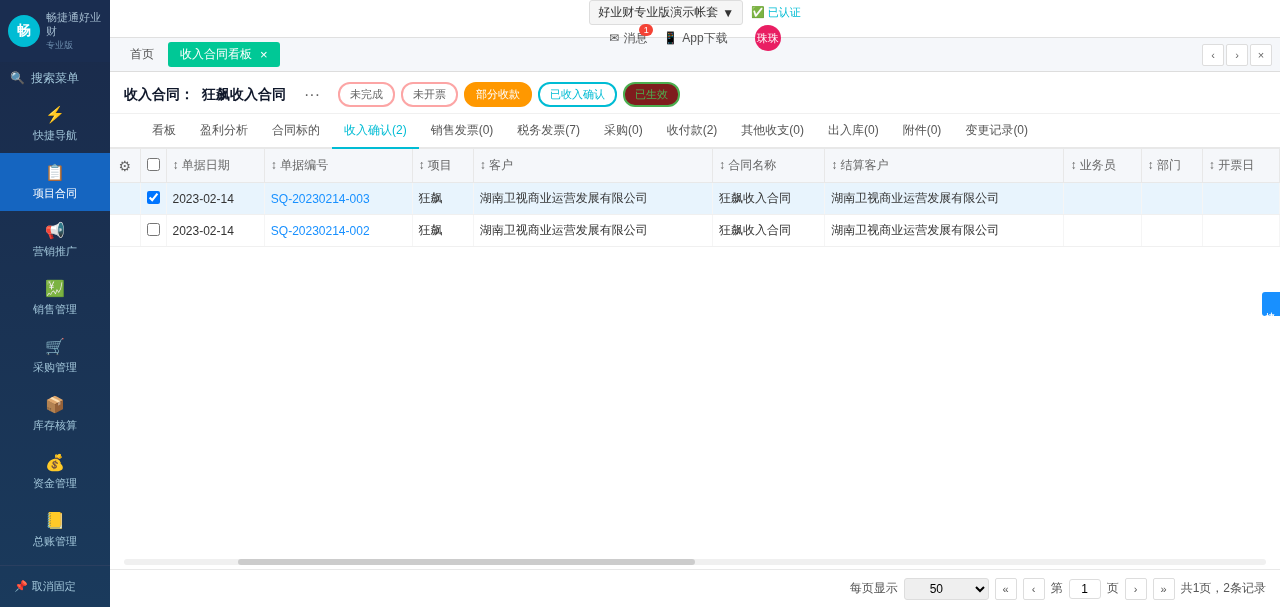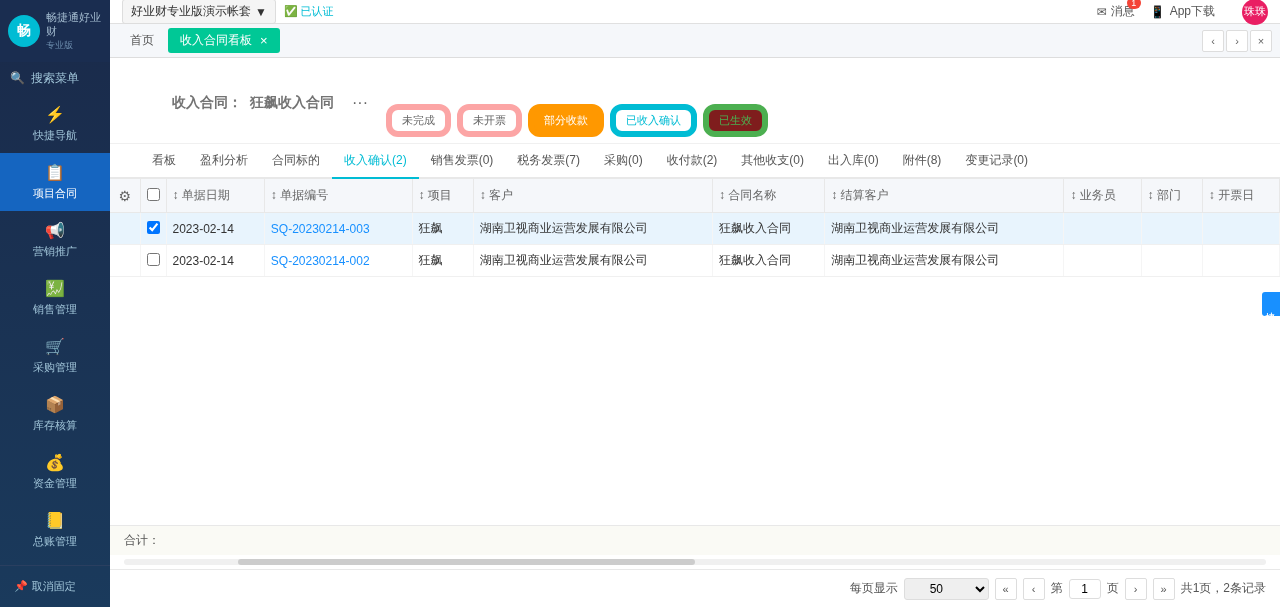--- a/index.html
+++ b/index.html
@@ -15,21 +15,21 @@
     .sidebar-nav { flex: 1; overflow-y: auto; }
     .nav-item { display: flex; flex-direction: column; align-items: center; padding: 10px 4px; cursor: pointer; color: #a0c4d8; font-size: 11px; gap: 3px; }
     .nav-item.active { background: #1565c0; color: #fff; }
     .nav-icon { width: 20px; height: 20px; display: flex; align-items: center; justify-content: center; font-size: 16px; }
     .nav-label { font-size: 11px; text-align: center; }
     .sidebar-bottom { padding: 8px; border-top: 1px solid #2a3f60; }
     .bottom-item { display: flex; align-items: center; gap: 4px; padding: 5px 6px; color: #a0c4d8; font-size: 11px; cursor: pointer; }
 
     
     .main-area { flex: 1; display: flex; flex-direction: column; overflow: hidden; }
-    .top-bar { height: 24px; background: #fff; border-bottom: 1px solid #e0e0e0; display: flex; align-items: center; justify-content: space-between; padding: 0 12px; flex-shrink: 0; }
+    .top-bar { height: 38px; background: #fff; border-bottom: 1px solid #e0e0e0; display: flex; align-items: center; justify-content: space-between; padding: 0 12px; flex-shrink: 0; flex-direction: column; }
     .top-left { display: flex; align-items: center; gap: 8px; }
     .company-selector { display: flex; align-items: center; gap: 4px; font-size: 12px; color: #333; background: #f5f5f5; border: 1px solid #ddd; border-radius: 3px; padding: 3px 8px; cursor: pointer; }
     .verified-badge { display: flex; align-items: center; gap: 3px; color: #00bcd4; font-size: 11px; }
     .top-right { display: flex; align-items: center; gap: 16px; }
     .top-action { display: flex; align-items: center; gap: 4px; color: #555; font-size: 12px; cursor: pointer; position: relative; }
     .badge { position: absolute; top: -6px; right: -6px; background: #f44336; color: #fff; border-radius: 8px; font-size: 9px; padding: 1px 3px; min-width: 14px; text-align: center; }
     .user-avatar { width: 26px; height: 26px; border-radius: 50%; background: #e91e63; display: flex; align-items: center; justify-content: center; color: #fff; font-size: 11px; margin-left: 11px; }
 
     
     .tab-bar { height: 34px; background: #f5f7fa; border-bottom: 1px solid #ddd; display: flex; align-items: center; padding: 0 8px; gap: 2px; flex-shrink: 0; }
@@ -37,23 +37,23 @@
     .tab-item.first { background: none; border: none; color: #555; }
     .tab-btn { background: #00c896; color: #fff; border: none; border-radius: 3px; padding: 4px 12px; font-size: 12px; cursor: pointer; display: flex; align-items: center; gap: 4px; }
     .nav-arrows { display: flex; align-items: center; gap: 2px; margin-left: auto; }
     .nav-arrow { width: 22px; height: 22px; display: flex; align-items: center; justify-content: center; cursor: pointer; color: #666; border: 1px solid #ddd; border-radius: 2px; background: #fff; font-size: 11px; }
 
     
     .content { flex: 1; background: #fff; overflow: hidden; display: flex; flex-direction: column; padding: 0; }
 
     
     .contract-header { padding: 10px 14px 6px; display: flex; align-items: center; justify-content: space-between; border-bottom: 1px solid #f0f0f0; }
-    .contract-title { display: flex; align-items: center; gap: 8px; font-size: 14px; font-weight: 600; color: #737373; margin-left: 48px; }
+    .contract-title { display: flex; align-items: center; gap: 8px; font-size: 14px; font-weight: 600; color: #0f172a; }
     .contract-actions { display: flex; align-items: center; gap: 8px; }
-    .status-btn { padding: 3px 10px; border: 6px solid #fca5a5; border-radius: 12px; font-size: 11px; cursor: pointer; background: #fff; color: #666; margin-top: 36px; }
+    .status-btn { padding: 3px 10px; border: 2px solid #fca5a5; border-radius: 12px; font-size: 11px; cursor: pointer; background: #fff; color: #666; }
     .status-btn.partial { background: #ff9800; color: #fff; border-color: #ff9800; }
     .status-btn.confirmed { background: #fff; color: #00bcd4; border-color: #00bcd4; }
     .status-btn.active { background: #7f1d1d; color: #4caf50; border-color: #4caf50; }
     .more-btn { color: #666; cursor: pointer; font-size: 16px; padding: 0 6px; }
     .export-btn { padding: 3px 10px; border: 1px solid #ddd; border-radius: 3px; font-size: 11px; cursor: pointer; background: #fff; color: #555; display: flex; align-items: center; gap: 3px; }
     .refresh-btn { padding: 3px 10px; border: 1px solid #ddd; border-radius: 3px; font-size: 11px; cursor: pointer; background: #fff; color: #555; display: flex; align-items: center; gap: 3px; }
     .show-detail-cb { display: flex; align-items: center; gap: 3px; font-size: 11px; color: #555; }
 
     
     .sub-tabs { display: flex; border-bottom: 2px solid #e8e8e8; padding: 0 30px; flex-shrink: 0; }
@@ -216,21 +216,21 @@
       <div class="sub-tab">看板</div>
       <div class="sub-tab">盈利分析</div>
       <div class="sub-tab">合同标的</div>
       <div class="sub-tab active">收入确认(2)</div>
       <div class="sub-tab">销售发票(0)</div>
       <div class="sub-tab">税务发票(7)</div>
       <div class="sub-tab">采购(0)</div>
       <div class="sub-tab">收付款(2)</div>
       <div class="sub-tab">其他收支(0)</div>
       <div class="sub-tab">出入库(0)</div>
-      <div class="sub-tab">附件(8)</div>
+      <div class="sub-tab">附件(0)</div>
       <div class="sub-tab">变更记录(0)</div>
     </div>
 
     <div class="table-area">
       <table>
         <thead>
           <tr>
             <th class="col-gear">
               <span class="gear-icon-cell">⚙</span>
             </th>
@@ -272,23 +272,20 @@
     <td>狂飙收入合同</td>
     <td>湖南卫视商业运营发展有限公司</td>
     <td></td>
     <td></td>
     <td></td>
   </tr>
           </tbody>
       </table>
     </div>
 
-    <div class="table-footer">
-      <span>合计：</span>
-    </div>
 
     <div class="scrollbar-area">
       <div class="scrollbar-track">
         <div class="scrollbar-thumb"></div>
       </div>
     </div>
 
     <div class="pagination">
       <span>每页显示</span>
       <select class="page-size-select">

